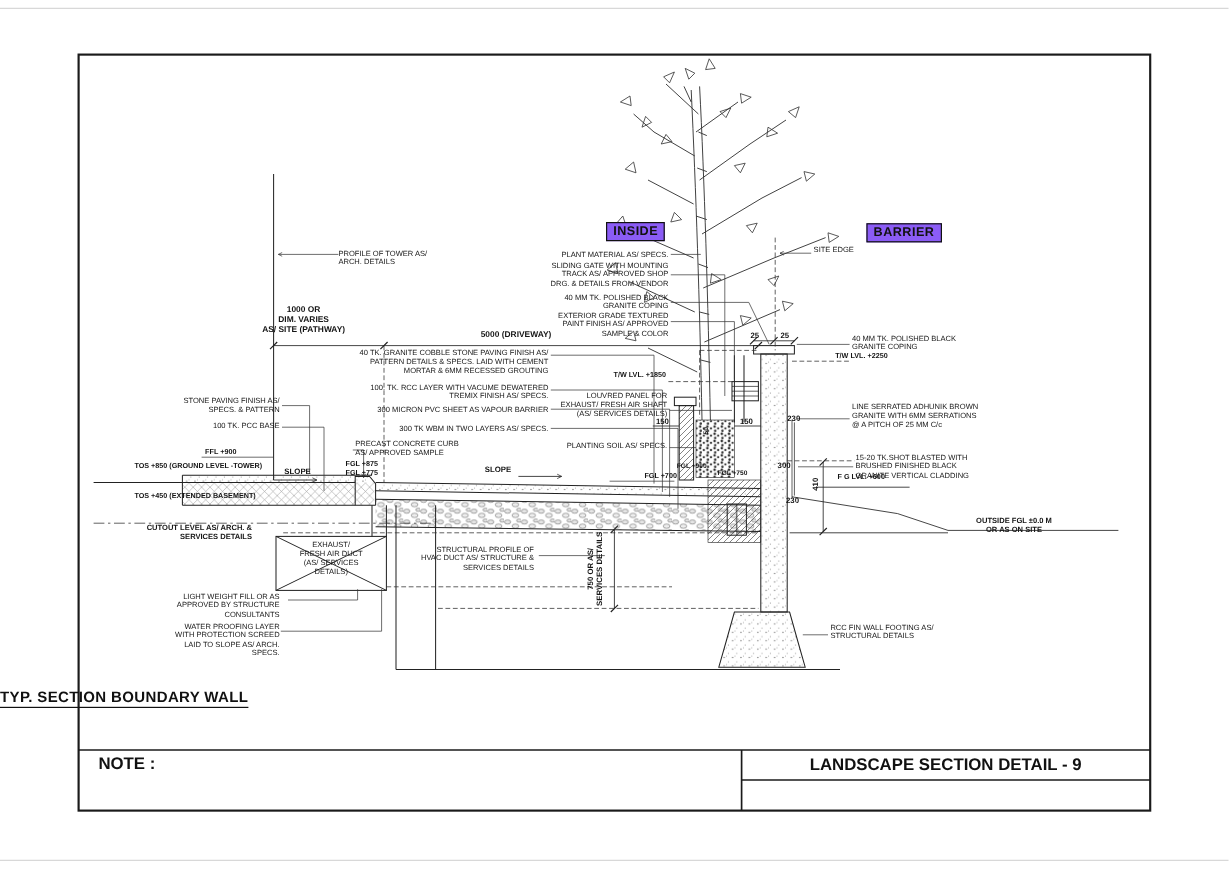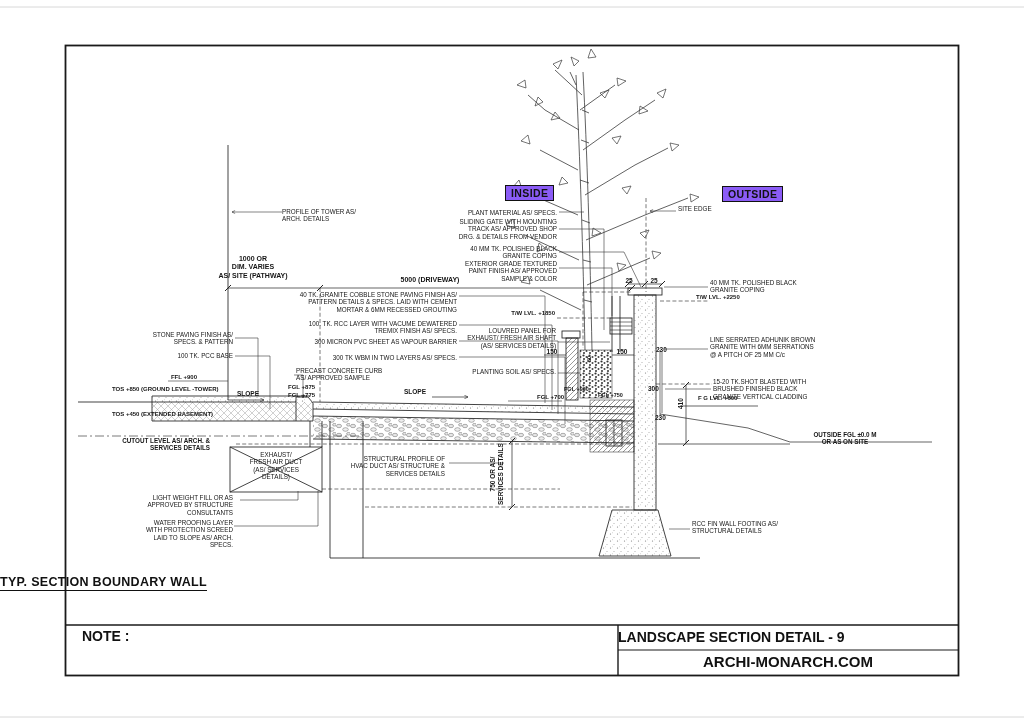--- a/index.html
+++ b/index.html
@@ -9,21 +9,21 @@
         font-family:"Liberation Sans",sans-serif;}
   .zonebox{position:absolute;border:1.6px solid #111;background:#8b5cf6;font-weight:700;
         font-size:10.5px;padding:1px 5px;letter-spacing:.4px;}
   .titleblk{position:absolute;left:0;width:100%;text-align:left;font-weight:700;}
   #drawtitle{top:572px;}
   #drawtitle span{display:inline-block;border-bottom:1.6px solid #111;font-size:12.5px;letter-spacing:.3px;padding-bottom:1px;}
   #drawscale{top:589px;font-size:11px;}
   .band{position:absolute;font-weight:700;}
   #note-title{left:82px;top:628px;font-size:14px;}
   #note-line{left:82px;top:646px;font-size:15.5px;}
-  #sheet-title{left:618px;top:629px;width:340px;text-align:left;font-size:14px;}
+  #sheet-title{left:618px;top:629px;width:340px;text-align:center;font-size:14px;}
   #website{left:618px;top:653px;width:340px;text-align:center;font-size:15px;}
   svg{position:absolute;left:0;top:0;}
 </style>
 </head>
 <body>
 
 <div id="page">
 
   <svg width="1024" height="724" viewBox="0 0 1024 724">
     <defs>
@@ -169,21 +169,21 @@
       <path d="M294,375 H303 V398" marker-end="url(#arw)"></path>
       <path d="M459,296 H545 V403 M459,325 H552 V410 M459,341 H558 V414 M459,357 H565 V424"></path>
       <path d="M240,500 H298 V491 M234,526 H318 V491 M449,463 H504"></path>
       <path d="M676,211 H650" marker-end="url(#arw)"></path>
       <path d="M708,287 H664 M708,349 H664 M711,389 H665 M690,529 H669"></path>
       <path d="M508,401 H562 M168,381 H228"></path>
     </g>
   </svg>
 
   <div class="zonebox" style="left:505px;top:185px;">INSIDE</div>
-  <div class="zonebox" style="left:722px;top:186px;">OUTSIDE</div>
+  <div class="zonebox" style="left:722px;top:186px;">BARRIER</div>
 
   <div id="labels">
       <div class="ann" style="font-size: 6.3px; top: 205px; left: 678px;">SITE EDGE</div>
       <div class="ann" style="font-size: 6.3px; top: 208px; left: 282px;">PROFILE OF TOWER AS/
 ARCH. DETAILS</div>
       <div class="ann" style="font-size: 7px; font-weight: 700; top: 255px; left: 253px; transform: translateX(-50%); text-align: center;">1000 OR
 DIM. VARIES
 AS/ SITE (PATHWAY)</div>
       <div class="ann" style="font-size: 7px; font-weight: 700; top: 276px; left: 430px; transform: translateX(-50%); text-align: center;">5000 (DRIVEWAY)</div>
       <div class="ann" style="font-size: 6.3px; top: 291px; right: 567px; text-align: right;">40 TK. GRANITE COBBLE STONE PAVING FINISH AS/
@@ -262,15 +262,14 @@
       <div class="ann" style="font-size: 6.3px; font-weight: 700; top: 431px; left: 845px; transform: translateX(-50%); text-align: center;">OUTSIDE FGL ±0.0 M
 OR AS ON SITE</div>
       <div class="ann" style="font-size: 6.3px; top: 520px; left: 692px;">RCC FIN WALL FOOTING AS/
 STRUCTURAL DETAILS</div>
     </div>
 
   <div id="drawtitle" class="titleblk"><span>TYP. SECTION BOUNDARY WALL</span></div>
 
   <div id="note-title" class="band">NOTE :</div>
   <div id="sheet-title" class="band">LANDSCAPE SECTION DETAIL - 9</div>
-  <div id="website" class="band">ARCHI-MONARCH.COM</div>
 
 </div>
 
 </body></html>

